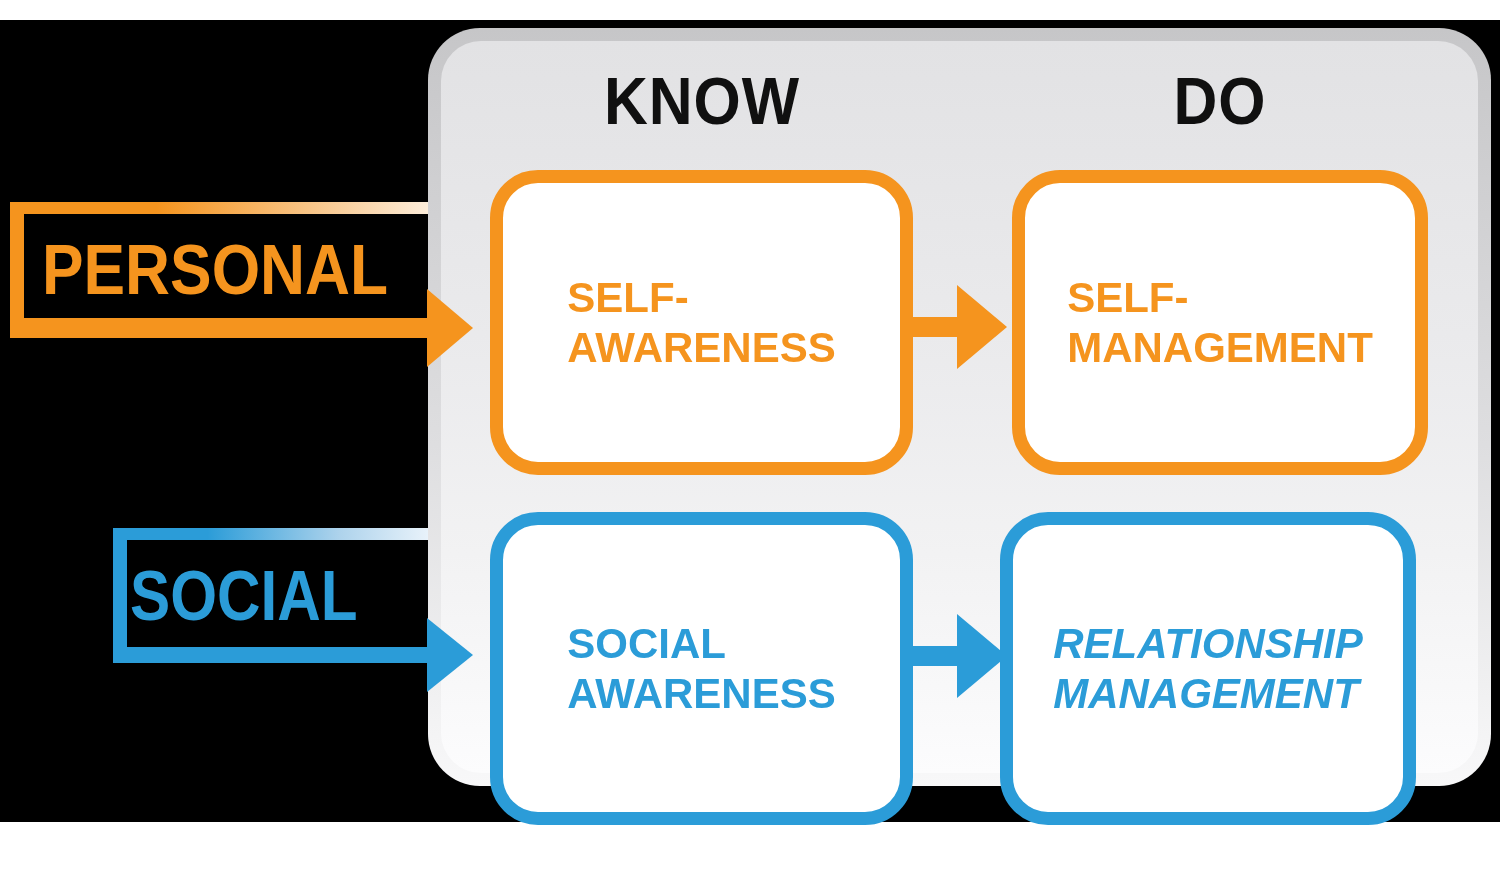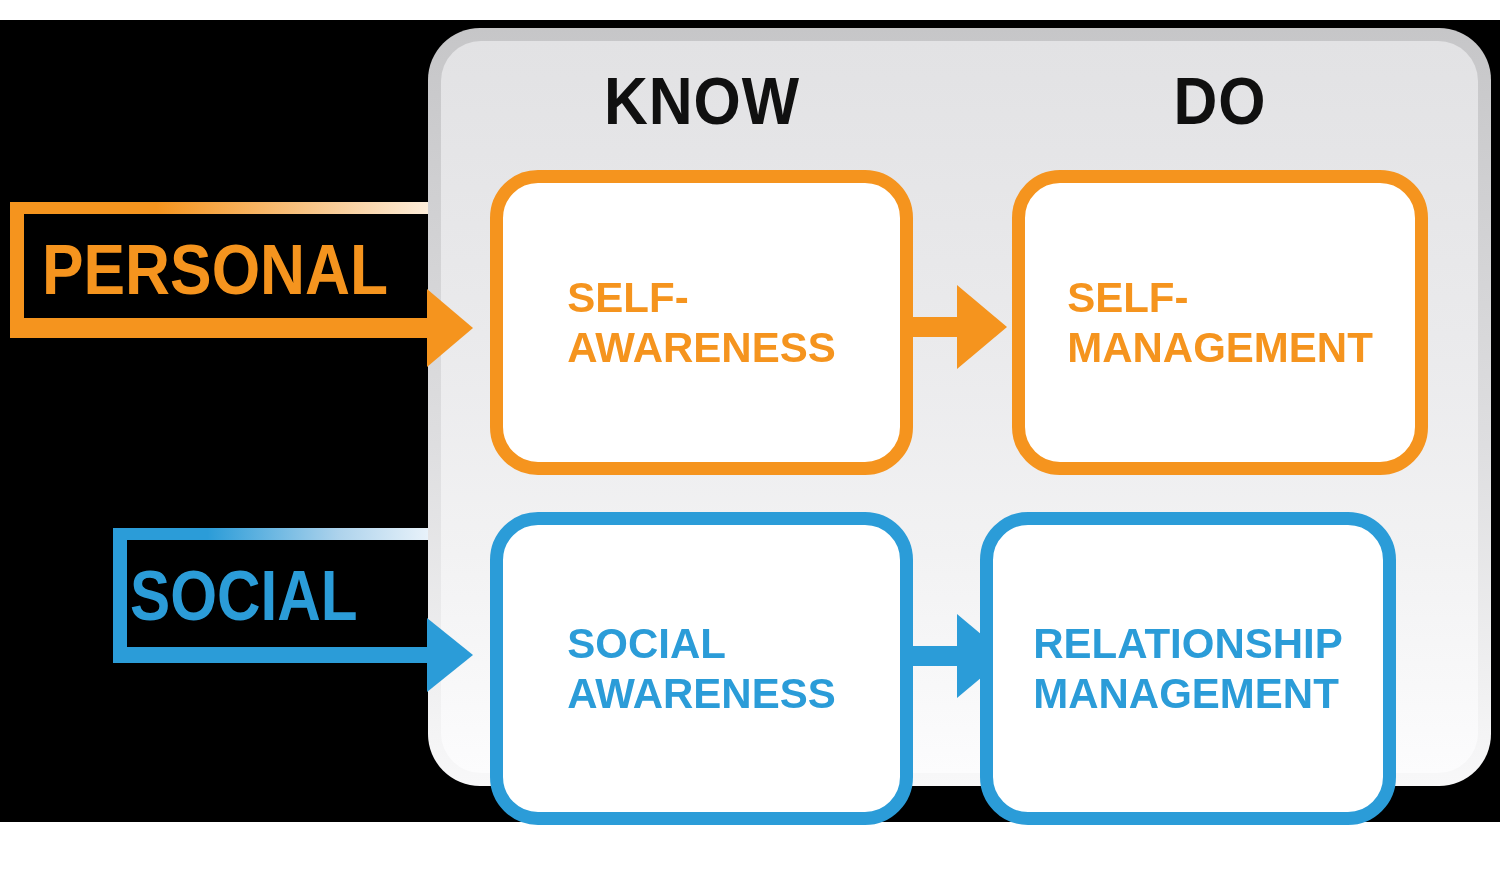--- a/index.html
+++ b/index.html
@@ -35,21 +35,21 @@
   .cell{
     position:absolute;background:#ffffff;border-radius:48px;z-index:3;
     display:flex;align-items:center;justify-content:center;text-align:left;
   }
   .cell .cell-text{font-size:42px;line-height:1.18;letter-spacing:0;}
   .cell.orange{border:13px solid #f5941e;color:#f5941e;}
   .cell.blue{border:13px solid #2b9cd8;color:#2b9cd8;}
   .cell.box1{left:490px;top:150px;width:397px;height:279px;}
   .cell.box2{left:1012px;top:150px;width:390px;height:279px;}
   .cell.box3{left:490px;top:492px;width:397px;height:287px;}
-  .cell.box4{left:980px;top:492px;width:390px;height:287px;}
+  .cell.box4{left:1000px;top:492px;width:390px;height:287px;font-style:italic;}
 
   
   .flow-arrow{position:absolute;z-index:2;}
   .flow-bar{position:absolute;width:54px;height:20px;}
   .flow-head{position:absolute;width:0;height:0;border-top:42px solid transparent;border-bottom:42px solid transparent;}
   .flow-arrow.orange .flow-bar{background:#f5941e;}
   .flow-arrow.orange .flow-head{border-left:50px solid #f5941e;}
   .flow-arrow.blue .flow-bar{background:#2b9cd8;}
   .flow-arrow.blue .flow-head{border-left:50px solid #2b9cd8;}
   .flow-arrow.row1 .flow-bar{left:903px;top:297px;}

